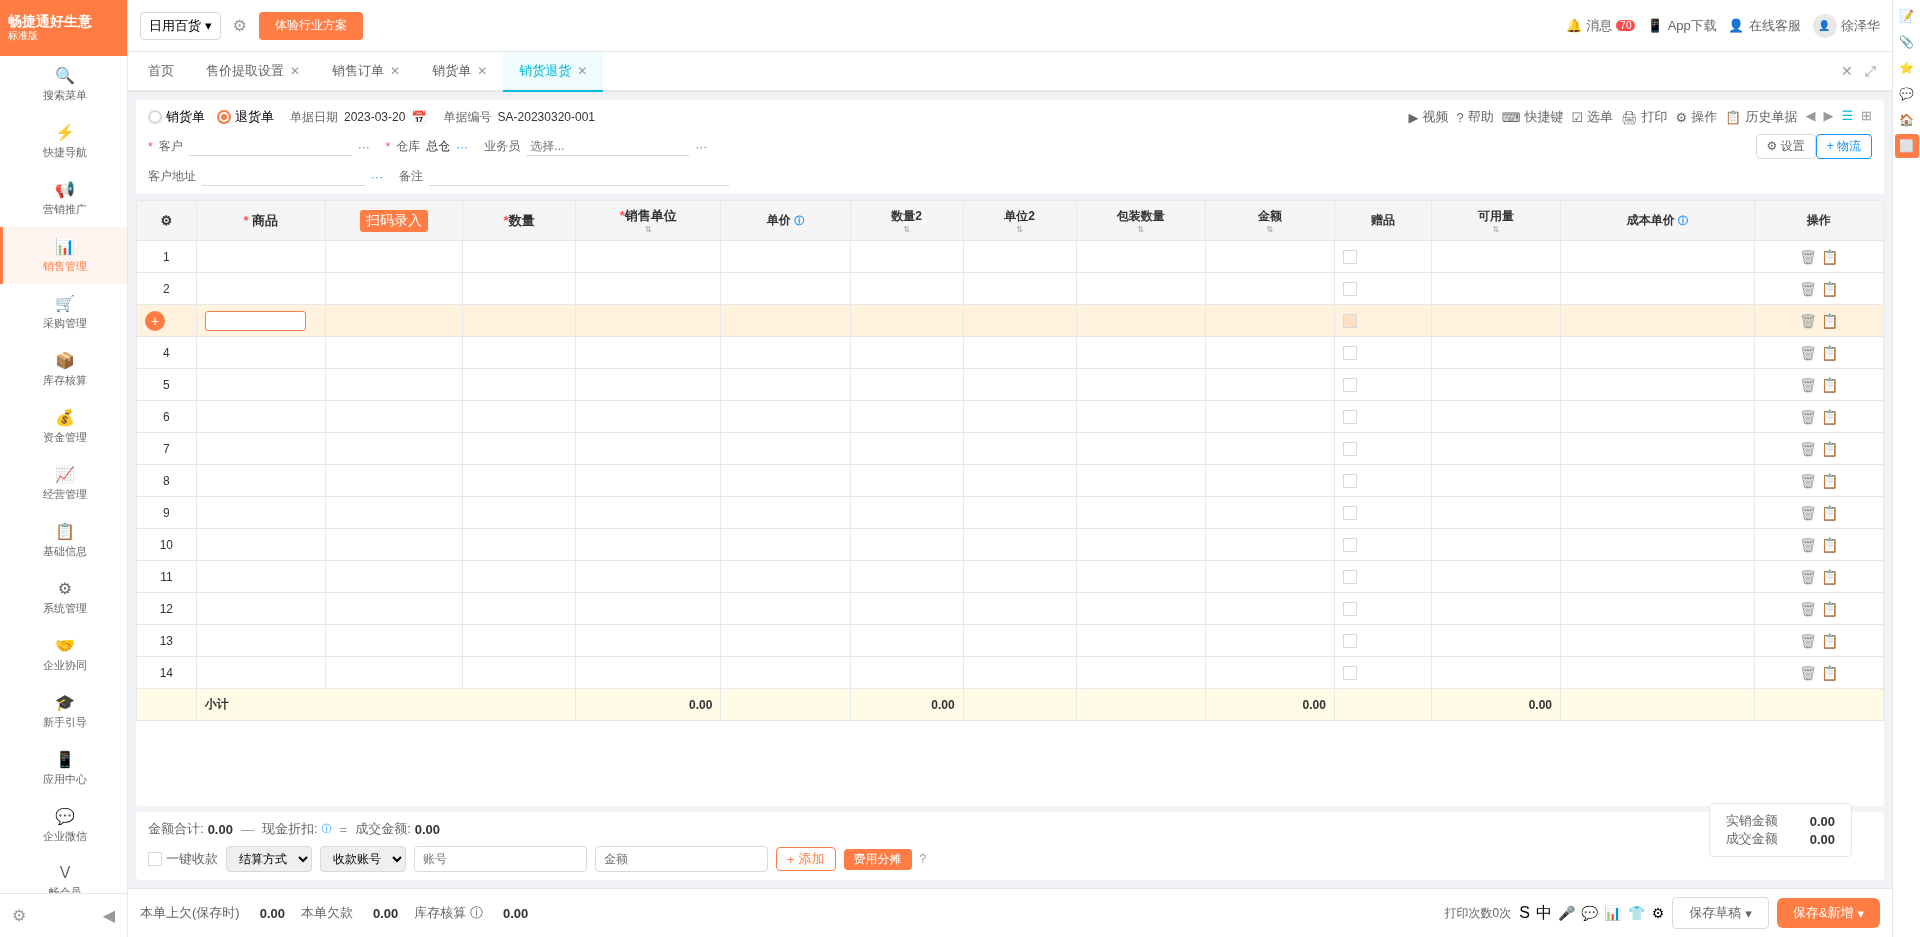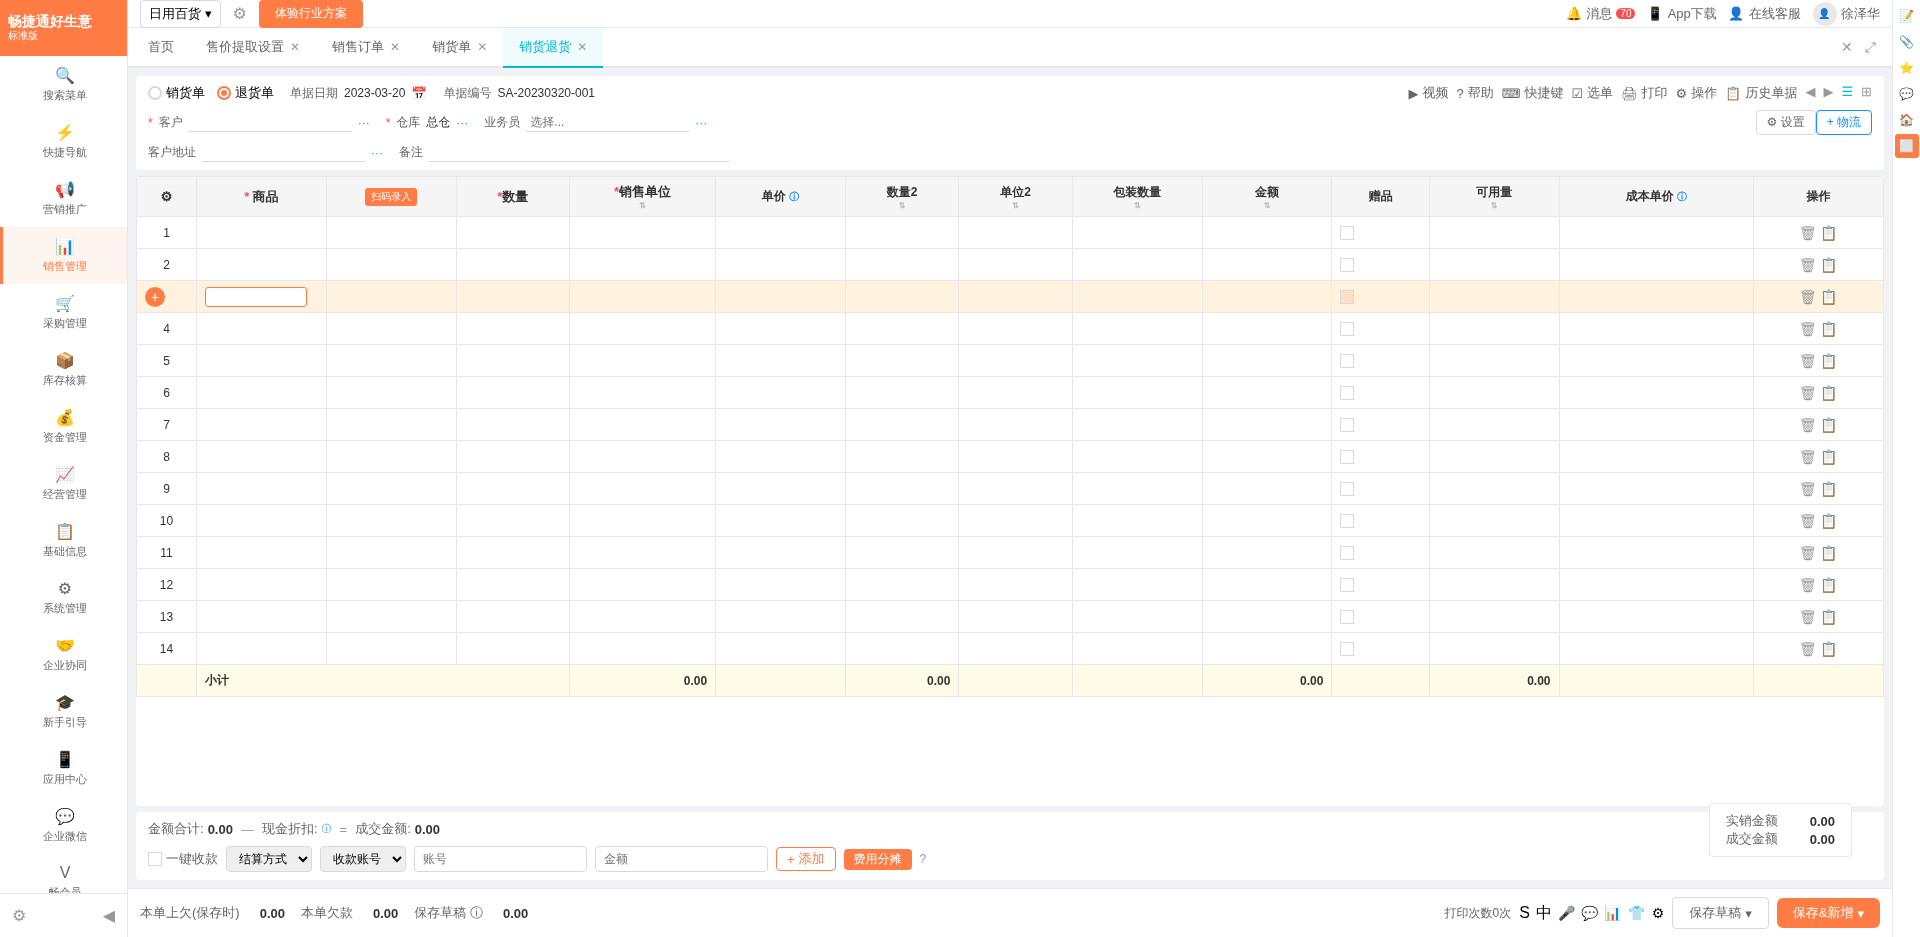--- a/index.html
+++ b/index.html
@@ -12,21 +12,21 @@
     .sidebar-logo-sub { color: #fff; font-size: 10px; }
     .sidebar-menu { flex: 1; overflow-y: auto; }
     .sidebar-item { display: flex; flex-direction: column; align-items: center; padding: 10px 4px; cursor: pointer; color: #666; gap: 3px; border-left: 3px solid transparent; }
     .sidebar-item.active { background: #fff5f0; color: #ff7c44; border-left-color: #ff7c44; }
     .sidebar-item .icon { font-size: 16px; }
     .sidebar-item .label { font-size: 11px; text-align: center; }
     .sidebar-bottom { padding: 8px; display: flex; justify-content: space-between; border-top: 1px solid #e8e8e8; }
     .sidebar-bottom-btn { color: #999; font-size: 16px; cursor: pointer; padding: 4px; }
 
     
-    .topbar { background: #fff; height: 28px; display: flex; align-items: center; padding: 0 12px; border-bottom: 1px solid #e8e8e8; gap: 8px; flex-shrink: 0; }
+    .topbar { background: #fff; height: 52px; display: flex; align-items: center; padding: 0 12px; border-bottom: 1px solid #e8e8e8; gap: 8px; flex-shrink: 0; }
     .topbar-left { display: flex; align-items: center; gap: 8px; flex: 1; }
     .topbar-select { border: 1px solid #d9d9d9; border-radius: 4px; padding: 2px 8px; height: 28px; font-size: 12px; display: flex; align-items: center; gap: 4px; cursor: pointer; min-width: 80px; }
     .topbar-gear { color: #999; font-size: 16px; cursor: pointer; padding: 4px; }
     .topbar-btn { background: #ff7c44; color: #fff; border: none; border-radius: 4px; padding: 4px 16px; font-size: 12px; cursor: pointer; height: 28px; }
     .topbar-right { display: flex; align-items: center; gap: 12px; }
     .topbar-right-item { display: flex; align-items: center; gap: 4px; color: #666; font-size: 12px; cursor: pointer; }
     .badge { background: #ff4d4f; color: #fff; border-radius: 10px; font-size: 10px; padding: 0 4px; min-width: 16px; text-align: center; }
     .avatar { width: 24px; height: 24px; background: #e8e8e8; border-radius: 50%; display: flex; align-items: center; justify-content: center; font-size: 10px; color: #666; }
 
     
@@ -62,21 +62,21 @@
     .btn-setting { border: 1px solid #d9d9d9; background: #fff; color: #666; border-radius: 4px; padding: 3px 10px; font-size: 12px; cursor: pointer; display: flex; align-items: center; gap: 4px; }
     .btn-logistics { border: 1px solid #1890ff; background: #fff; color: #1890ff; border-radius: 4px; padding: 3px 10px; font-size: 12px; cursor: pointer; display: flex; align-items: center; gap: 4px; }
 
     
     .table-container { background: #fff; border-radius: 4px; flex: 1; overflow: auto; }
     .data-table { width: 100%; border-collapse: collapse; }
     .data-table thead th { background: #f5f5f5; border: 1px solid #e8e8e8; padding: 6px 8px; font-size: 12px; color: #333; white-space: nowrap; position: sticky; top: 0; z-index: 1; }
     .data-table tbody td { border: 1px solid #e8e8e8; padding: 4px 8px; font-size: 12px; color: #333; height: 32px; }
     .data-table tbody tr.highlighted td { background: #fff3e0; }
     .row-num { color: #999; text-align: center; font-size: 11px; }
-    .scan-btn { background: #ff7c44; color: #fff; border: none; border-radius: 3px; padding: 2px 6px; font-size: 10px; cursor: pointer; }
+    .scan-btn { background: #ff7c44; color: #fff; border: none; border-radius: 3px; padding: 2px 6px; font-size: 14px; cursor: pointer; }
     .action-icons { display: flex; gap: 4px; justify-content: center; }
     .action-icon { color: #999; cursor: pointer; font-size: 14px; }
     .checkbox-cell { text-align: center; }
     .checkbox { width: 14px; height: 14px; border: 1px solid #d9d9d9; background: #fff; cursor: pointer; }
     .sort-arrows { display: flex; flex-direction: column; font-size: 8px; color: #bbb; }
     .add-row-btn { background: #ff7c44; color: #fff; border: none; border-radius: 50%; width: 20px; height: 20px; cursor: pointer; font-size: 14px; line-height: 1; display: flex; align-items: center; justify-content: center; }
 
     
     .subtotal-row td { background: #fffbe6; font-weight: bold; color: #333; }
 
@@ -776,21 +776,21 @@
   <div class="footer">
     <div class="footer-stat">
       <span>本单上欠(保存时)</span>
       <span class="footer-stat-val">0.00</span>
     </div>
     <div class="footer-stat">
       <span>本单欠款</span>
       <span class="footer-stat-val">0.00</span>
     </div>
     <div class="footer-stat">
-      <span>保存草稿 ⓘ</span>
+      <span>库存核算 ⓘ</span>
       <span class="footer-stat-val">0.00</span>
     </div>
     <div class="footer-right">
       <span class="footer-print">打印次数0次</span>
       <div style="display:flex;gap:6px;align-items:center;">
         <span style="font-size:16px;">S</span>
         <span style="font-size:16px;">中</span>
         <span style="font-size:14px;">🎤</span>
         <span style="font-size:14px;">💬</span>
         <span style="font-size:14px;">📊</span>

